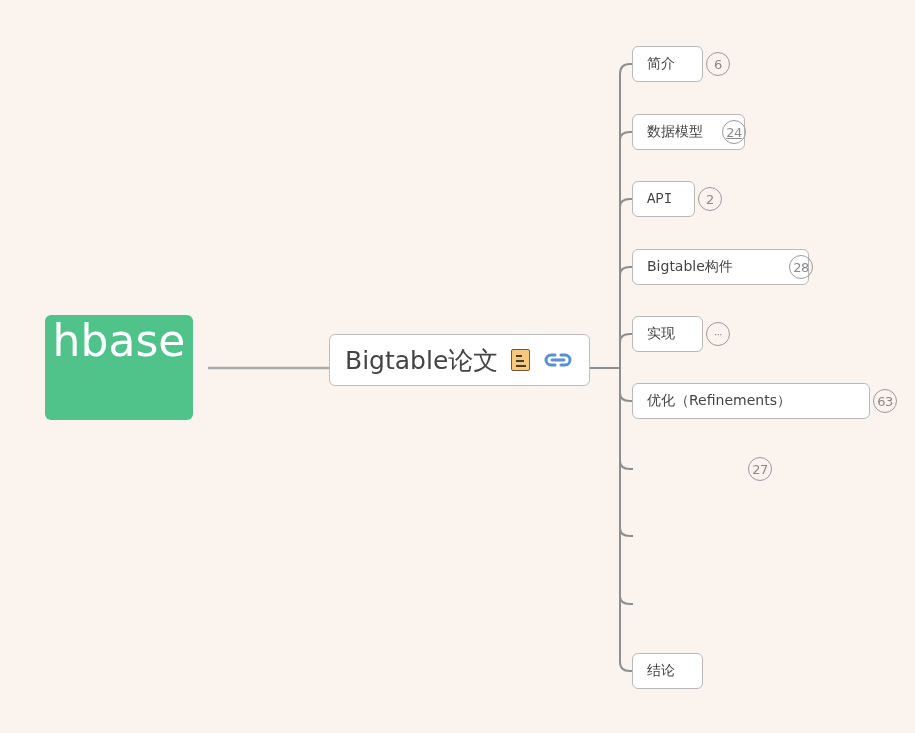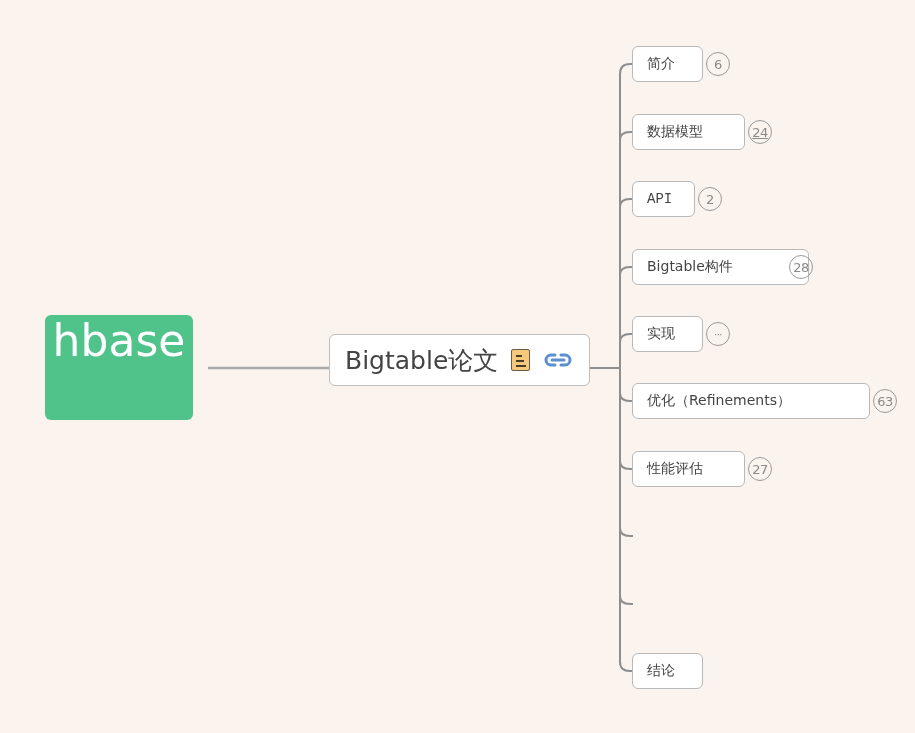--- a/index.html
+++ b/index.html
@@ -95,21 +95,21 @@
   <div class="topic" style="left:632px; top:46px; width:71px;">
     <span>简介</span>
   </div>
   <div class="badge" style="left:706px; top:52px;">
     <span>6</span>
   </div>
 
   <div class="topic" style="left:632px; top:114px; width:113px;">
     <span>数据模型</span>
   </div>
-  <div class="badge" style="left:748px; top:120px;text-decoration:underline;">
+  <div class="badge" style="left:722px; top:120px;text-decoration:underline;">
     <span>24</span>
   </div>
 
   <div class="topic" style="left:632px; top:181px; width:63px;font-family:Liberation Mono, monospace;">
     <span>API</span>
   </div>
   <div class="badge" style="left:698px; top:187px;">
     <span>2</span>
   </div>
 
@@ -127,23 +127,20 @@
     <span>···</span>
   </div>
 
   <div class="topic" style="left:632px; top:383px; width:238px;">
     <span>优化（Refinements）</span>
   </div>
   <div class="badge" style="left:873px; top:389px;">
     <span>63</span>
   </div>
 
-  <div class="topic" style="left:632px; top:451px; width:113px;">
-    <span>性能评估</span>
-  </div>
   <div class="badge" style="left:748px; top:457px;">
     <span>27</span>
   </div>
 
 
 
   <div class="topic" style="left:632px; top:653px; width:71px;">
     <span>结论</span>
   </div>
 

